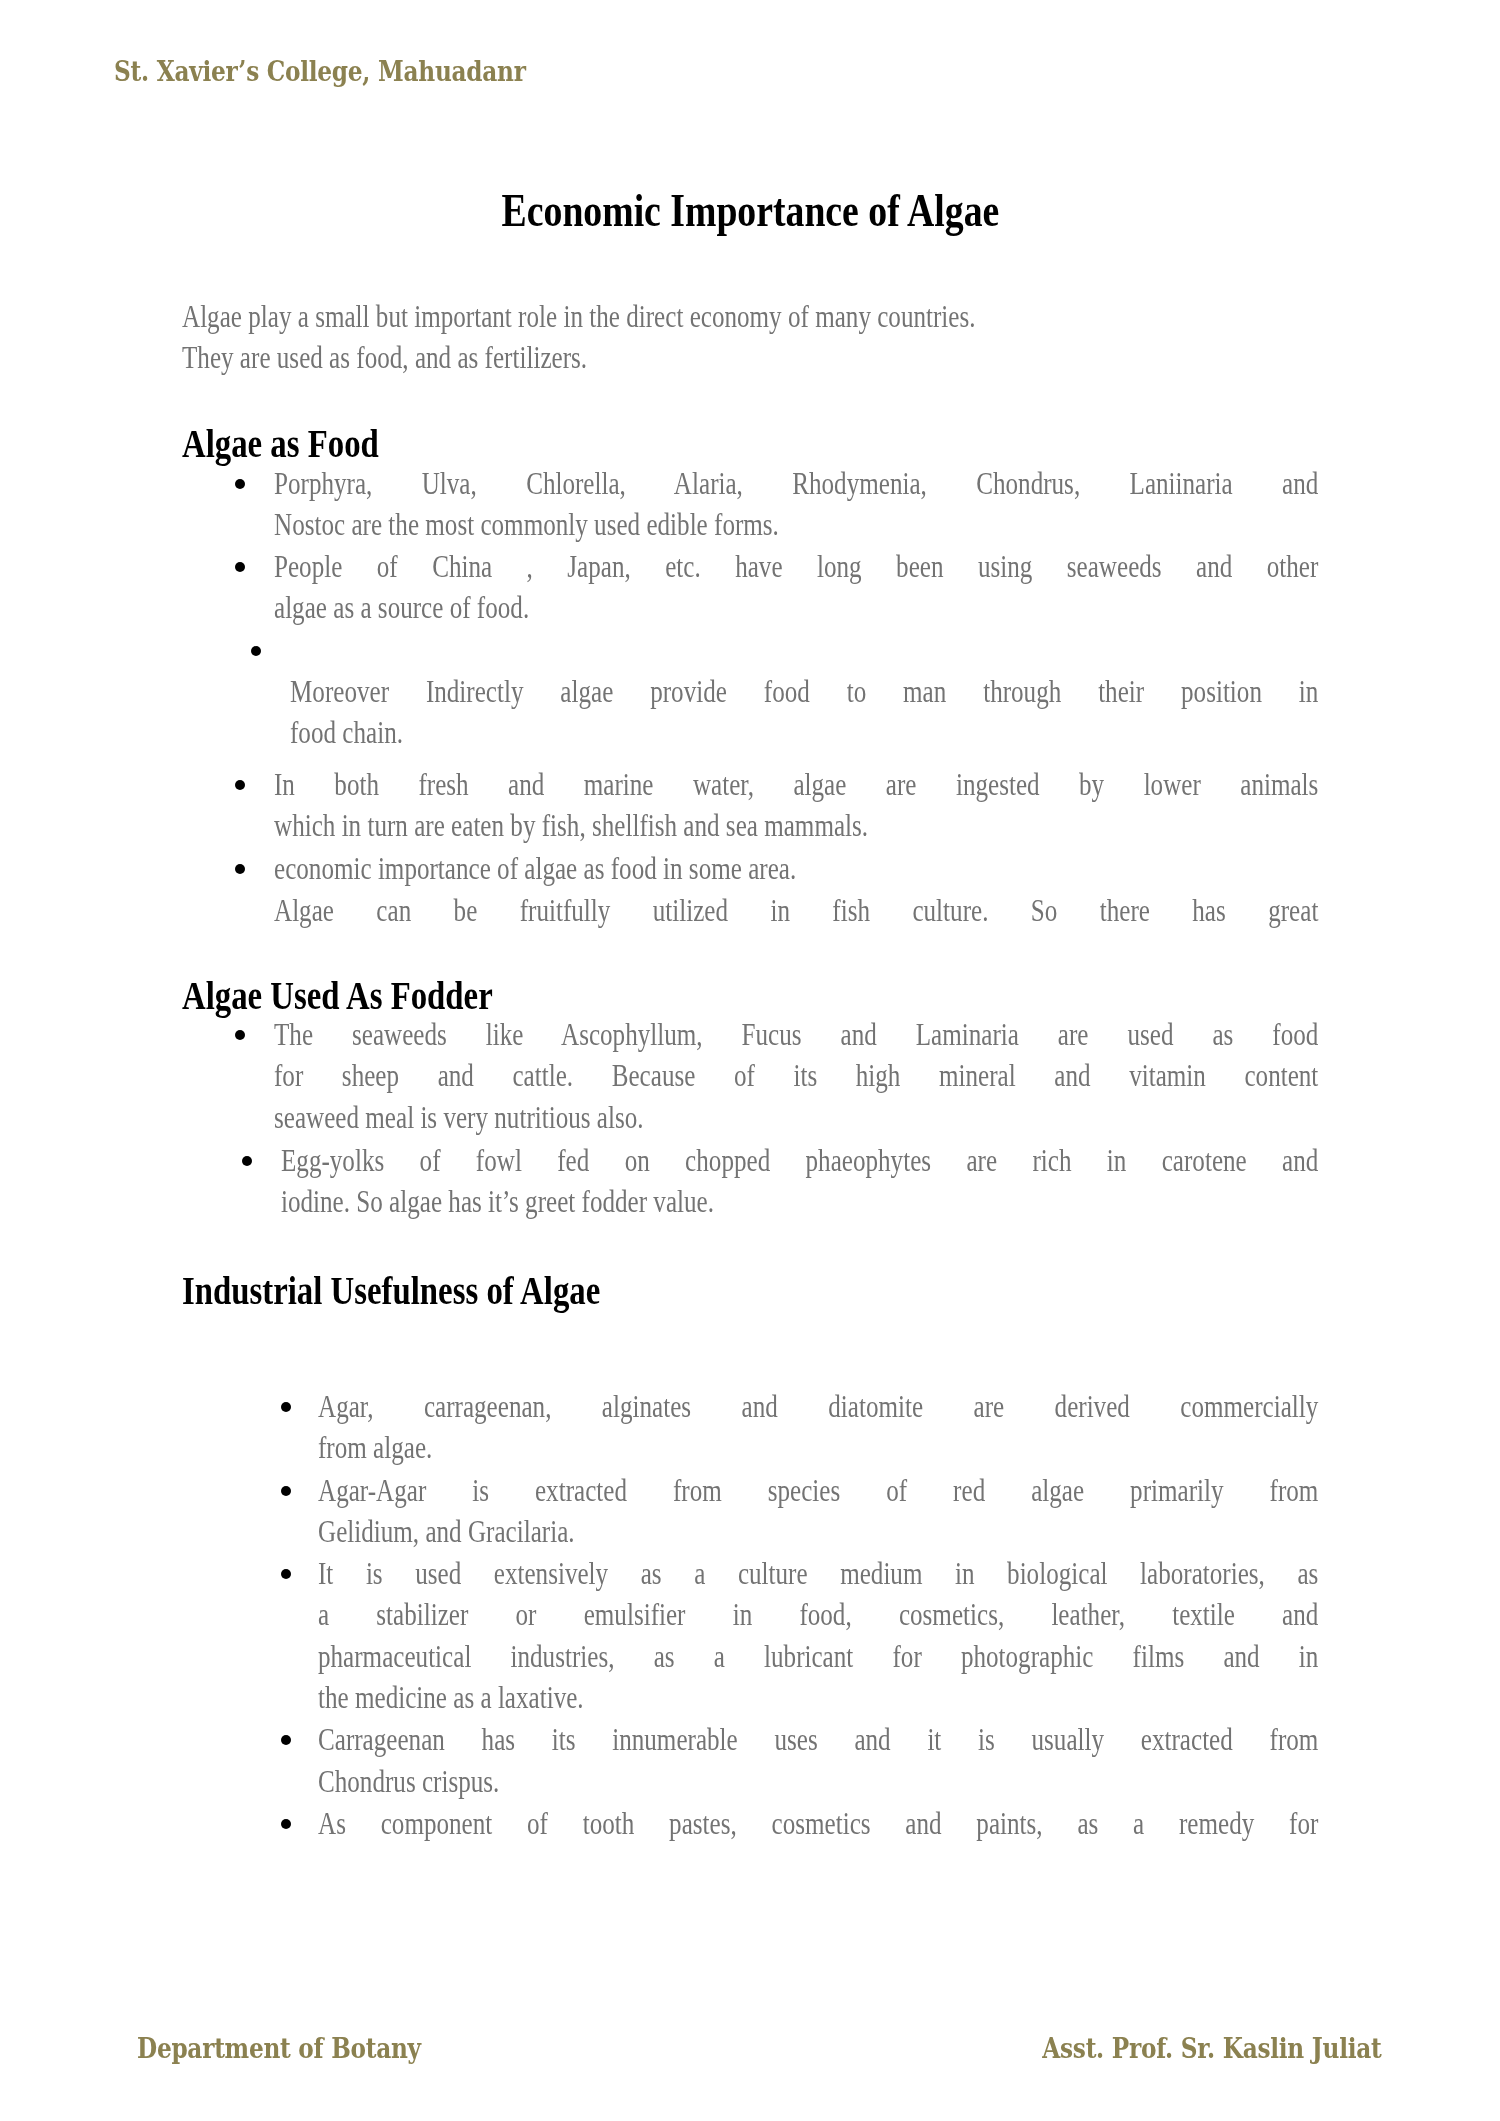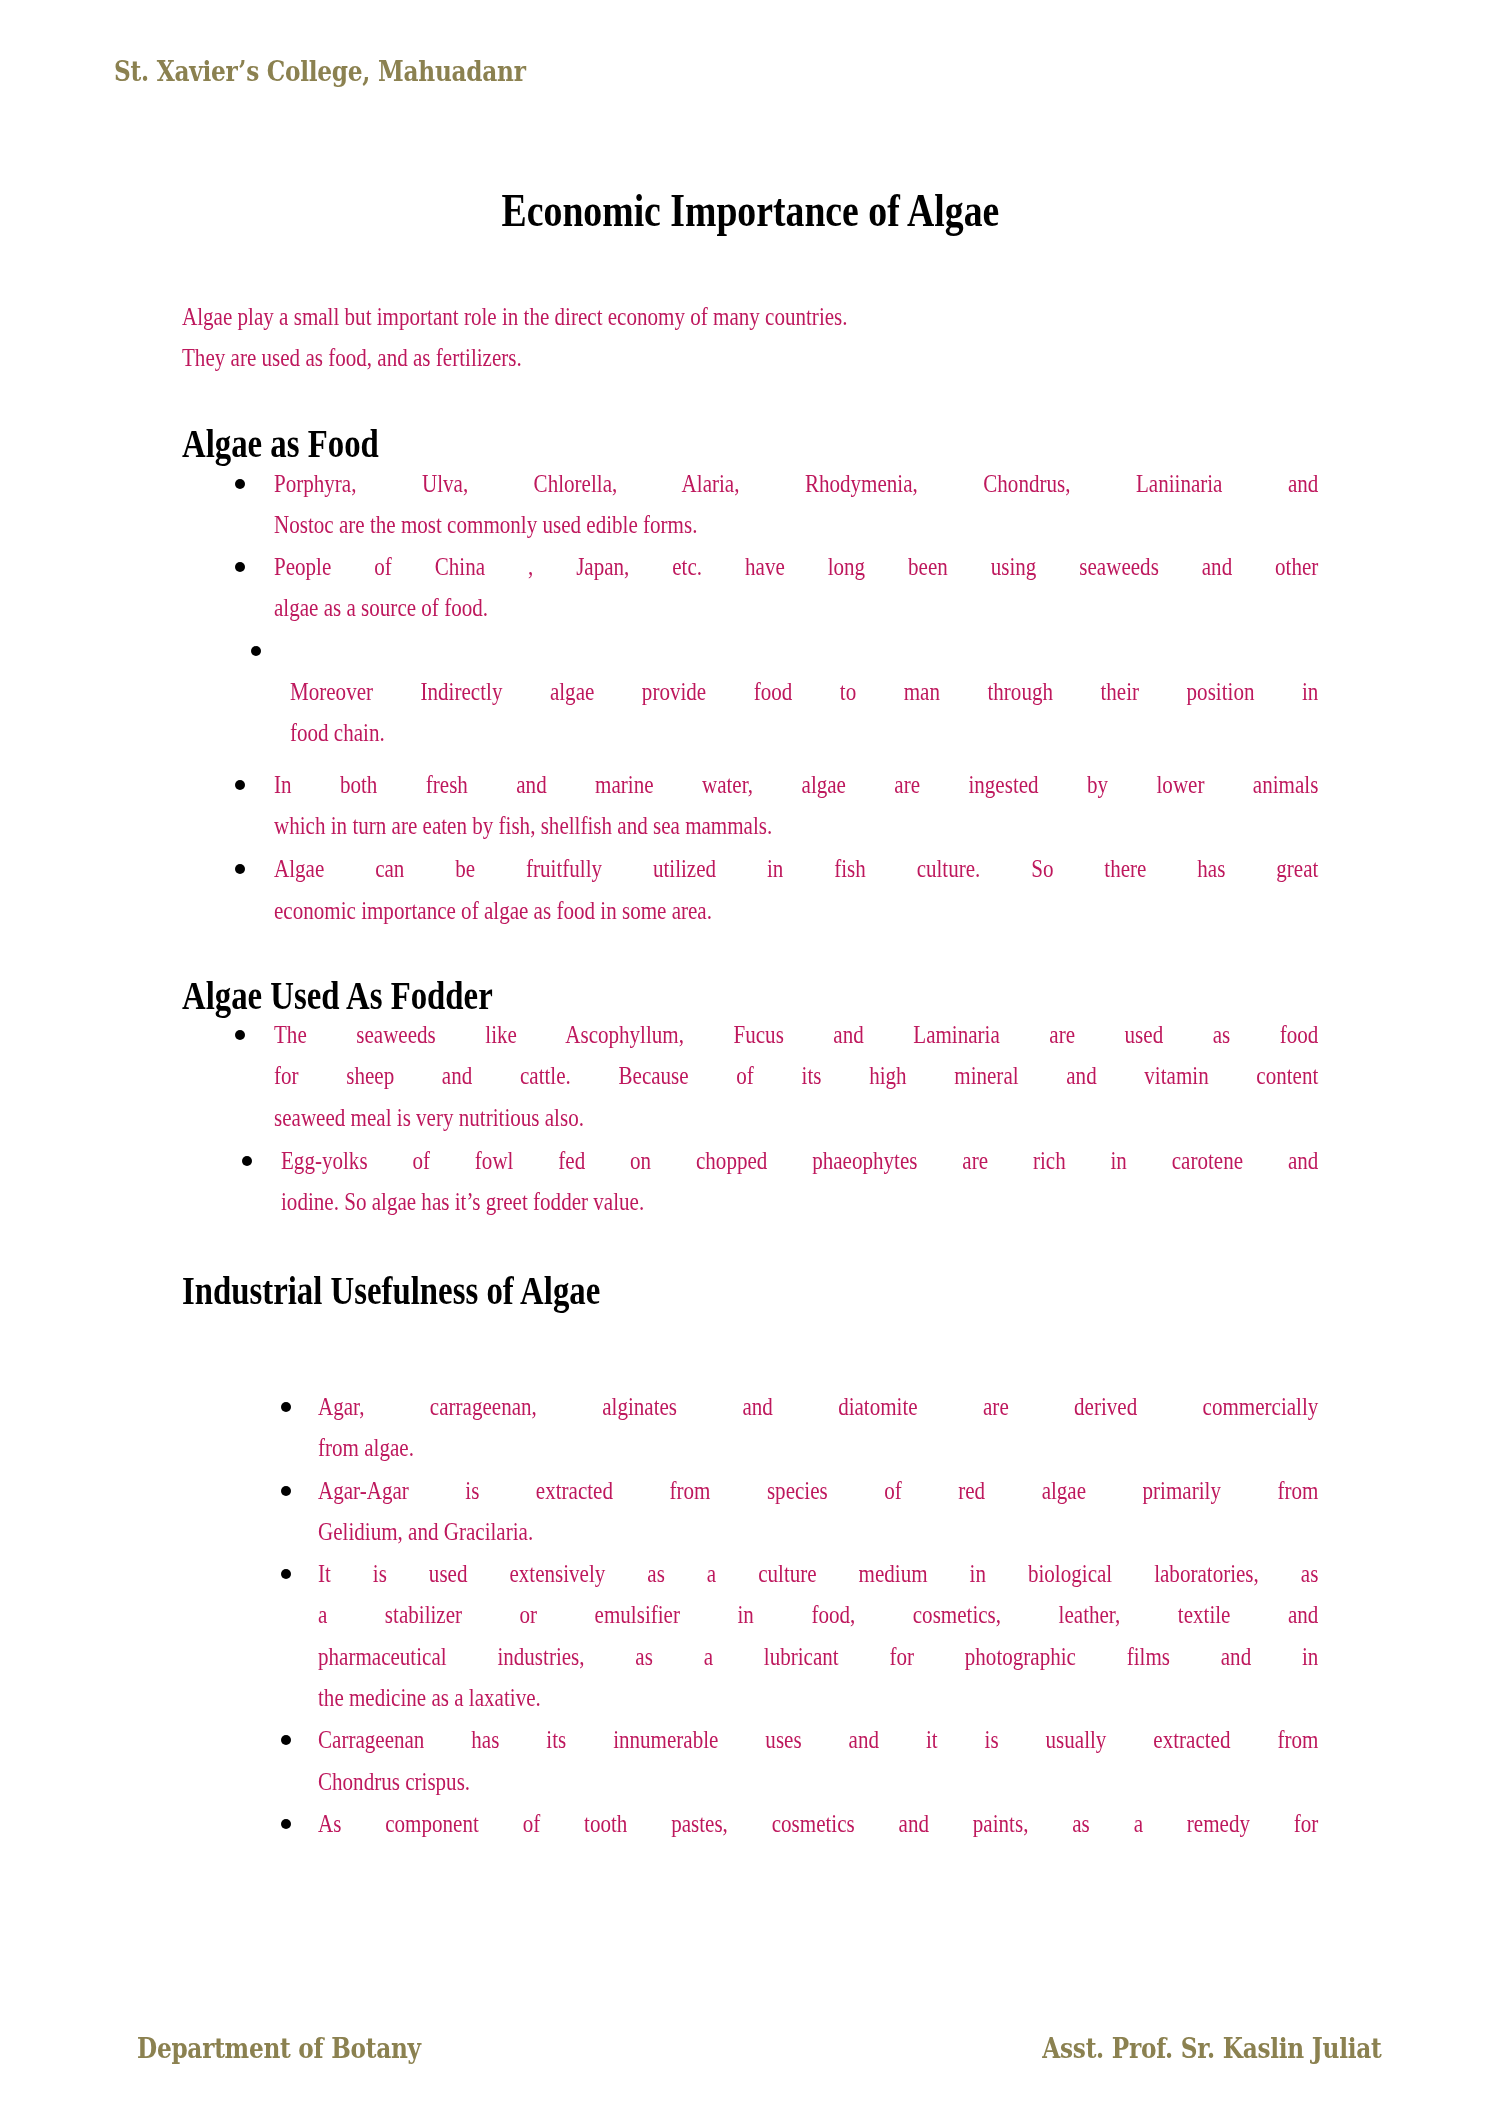--- a/index.html
+++ b/index.html
@@ -13,21 +13,21 @@
   .header-text { left:114px; top:56px; transform:scaleX(0.86); transform-origin:left top; }
   .footer-left { left:137px; top:2033px; transform:scaleX(0.86); transform-origin:left top; }
   .footer-right { right:118px; top:2033px; transform:scaleX(0.86); transform-origin:right top; }
   .title {
     position:absolute; left:0; width:1500px; top:184px; text-align:center;
     font-family:"Liberation Serif",serif; font-weight:bold; font-size:46px; color:#000;
   }
   .title span { display:inline-block; transform:scaleX(0.82); transform-origin:center top; }
 
   .body-text {
-    font-family:"Liberation Serif",serif; font-size:26px; color:#be185d; line-height:41.3px;
+    font-family:"Liberation Serif",serif; font-size:31px; color:#737373; line-height:41.3px;
   }
   .para {
     position:absolute; left:182px; width:1136px; top:296px;
   }
   .para .ln { display:block; white-space:nowrap; transform:scaleX(0.81); transform-origin:left top; }
 
   .h2 {
     position:absolute; left:182px; font-family:"Liberation Serif",serif;
     font-weight:bold; font-size:41px; color:#000; white-space:nowrap;
     transform:scaleX(0.80); transform-origin:left top;
@@ -93,24 +93,24 @@
       <span class="line">
           <span class="inner just">In both fresh and marine water, algae are ingested by lower animals</span>
         </span>
       <span class="line">
           <span class="inner">which in turn are eaten by fish, shellfish and sea mammals.</span>
         </span>
     </li>
     <li style="margin-top:2px;">
       <span class="bullet" style="left:-39px;"></span>
       <span class="line">
-          <span class="inner just">Algae can be fruitfully utilized in fish culture. So there has great</span>
+          <span class="inner">economic importance of algae as food in some area.</span>
         </span>
       <span class="line">
-          <span class="inner">economic importance of algae as food in some area.</span>
+          <span class="inner just">Algae can be fruitfully utilized in fish culture. So there has great</span>
         </span>
     </li>
   </ul>
 
   <div class="h2" style="top:971px;">Algae Used As Fodder</div>
   <ul class="list body-text" style="left:274px; width:1044px; top:1014px;">
     <li>
       <span class="bullet" style="left:-39px;"></span>
       <span class="line">
           <span class="inner just">The seaweeds like Ascophyllum, Fucus and Laminaria are used as food</span>

